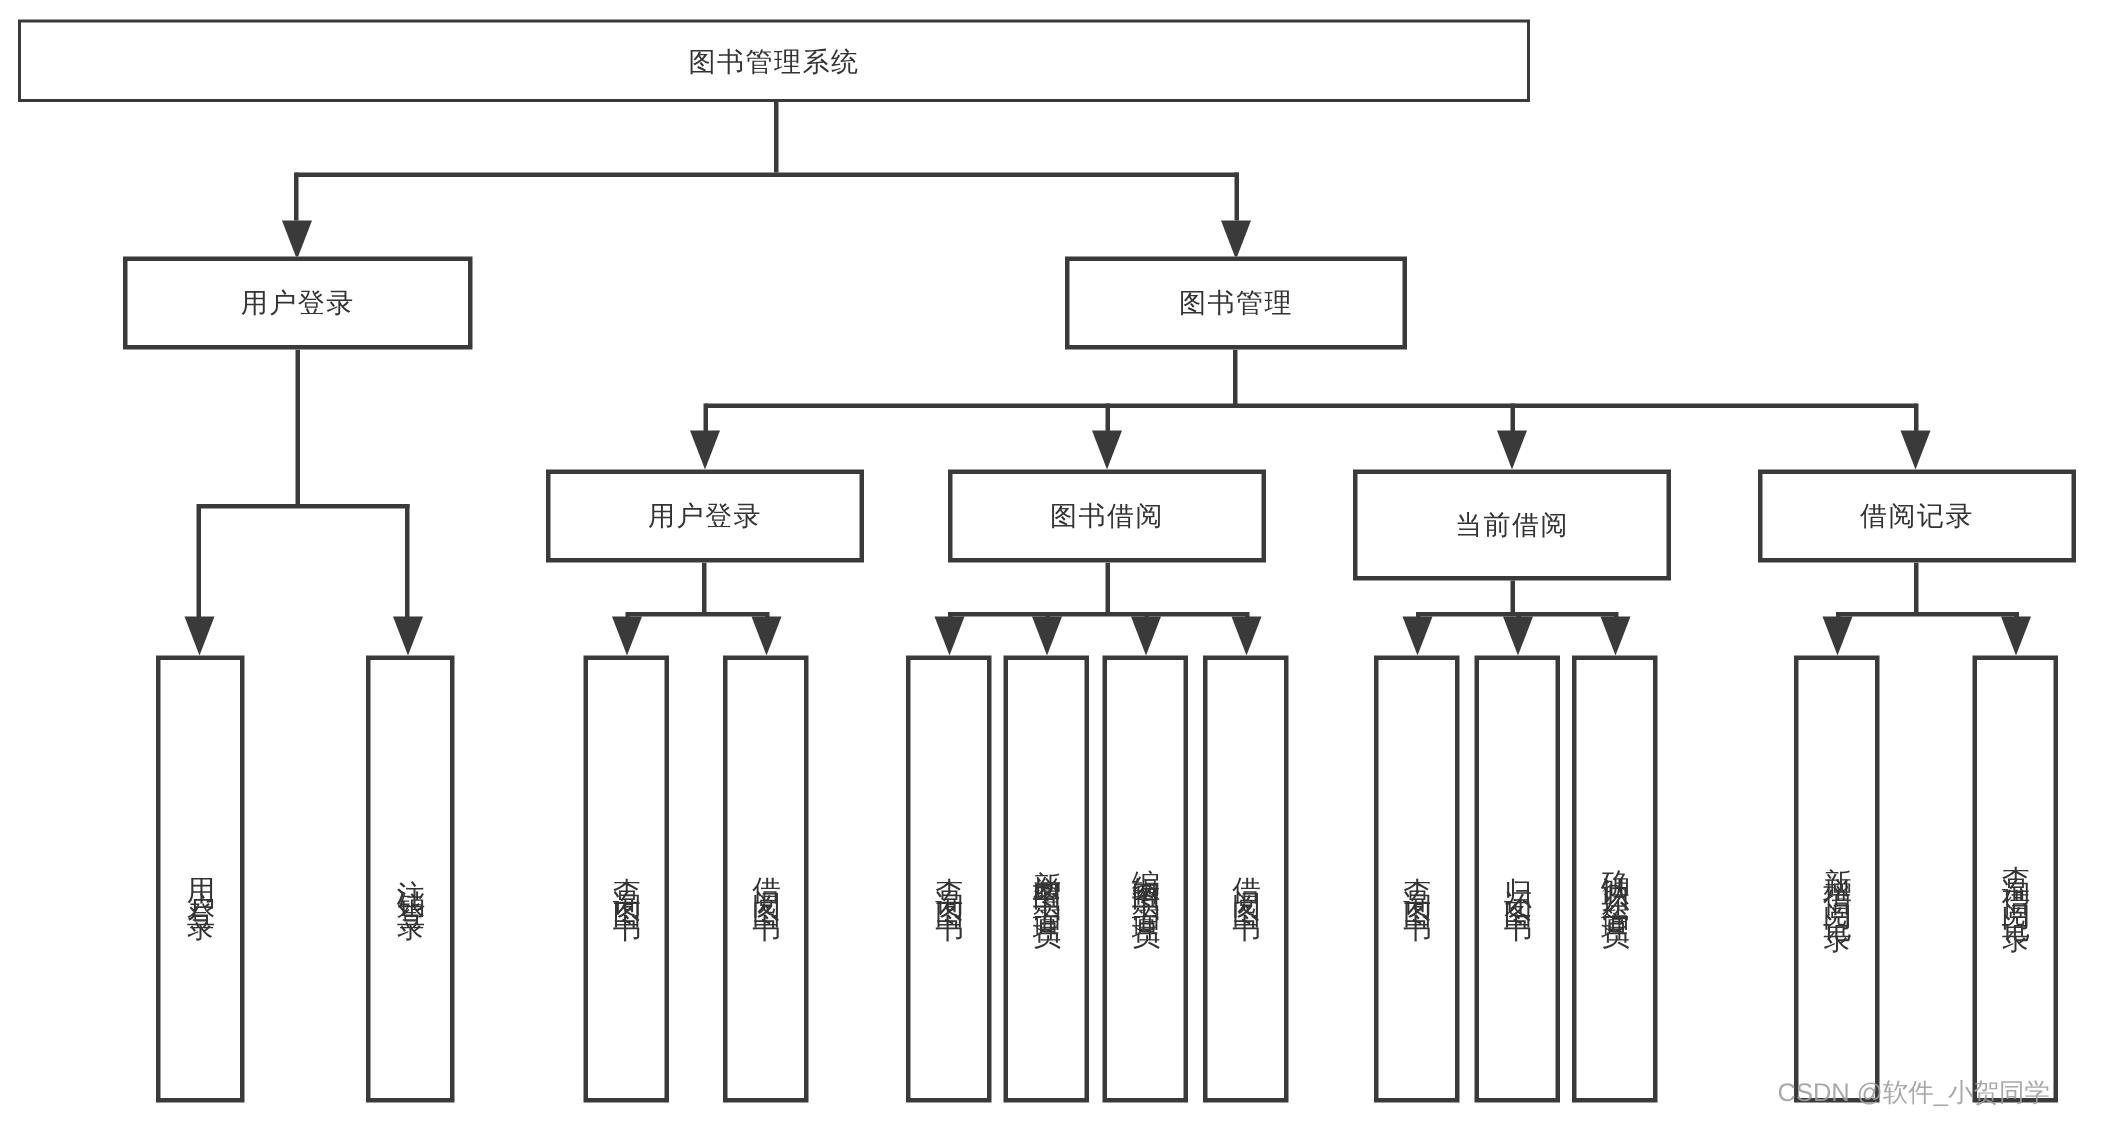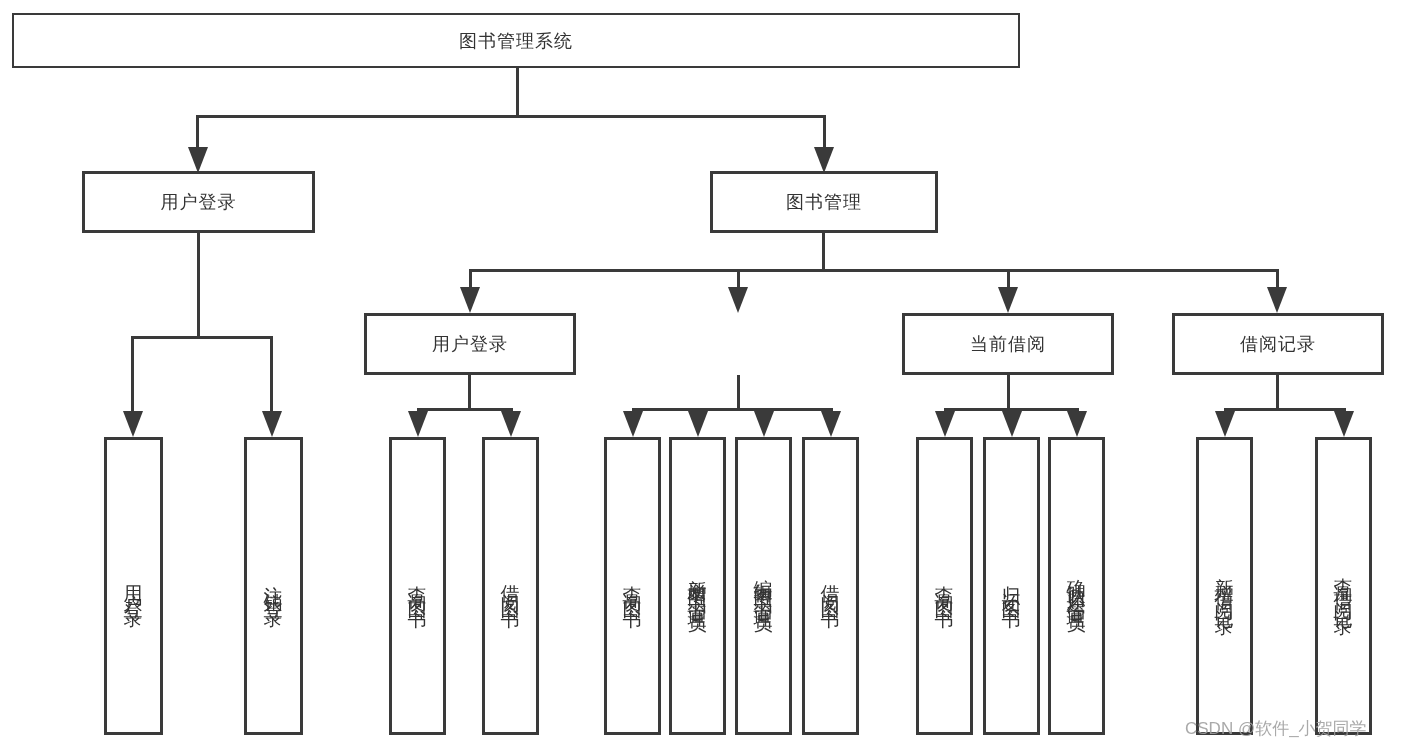--- a/index.html
+++ b/index.html
@@ -95,21 +95,24 @@
   <div class="vline" style="left:737px;top:269px;height:20px"></div>
   <div class="arrow" style="left:728px;top:287px"></div>
   <div class="vline" style="left:1007px;top:269px;height:20px"></div>
   <div class="arrow" style="left:998px;top:287px"></div>
   <div class="vline" style="left:1276px;top:269px;height:20px"></div>
   <div class="arrow" style="left:1267px;top:287px"></div>
 
   <div class="node hbox" style="left:364px;top:313px;width:212px;height:62px">
     <span class="lbl">用户登录</span>
   </div>
-  <div class="node hbox" style="left:902px;top:313px;width:212px;height:62px">
+  <div class="node hbox" style="left:632px;top:313px;width:212px;height:62px">
+    <span class="lbl">图书借阅</span>
+  </div>
+  <div class="node hbox" style="left:902px;top:313px;width:212px;height:74px">
     <span class="lbl">当前借阅</span>
   </div>
   <div class="node hbox" style="left:1172px;top:313px;width:212px;height:62px">
     <span class="lbl">借阅记录</span>
   </div>
 
   <div class="vline" style="left:468px;top:375px;height:33px"></div>
   <div class="hline" style="left:418px;top:408px;width:94px"></div>
   <div class="vline" style="left:417px;top:408px;height:8px"></div>
   <div class="arrow" style="left:408px;top:411px"></div>

